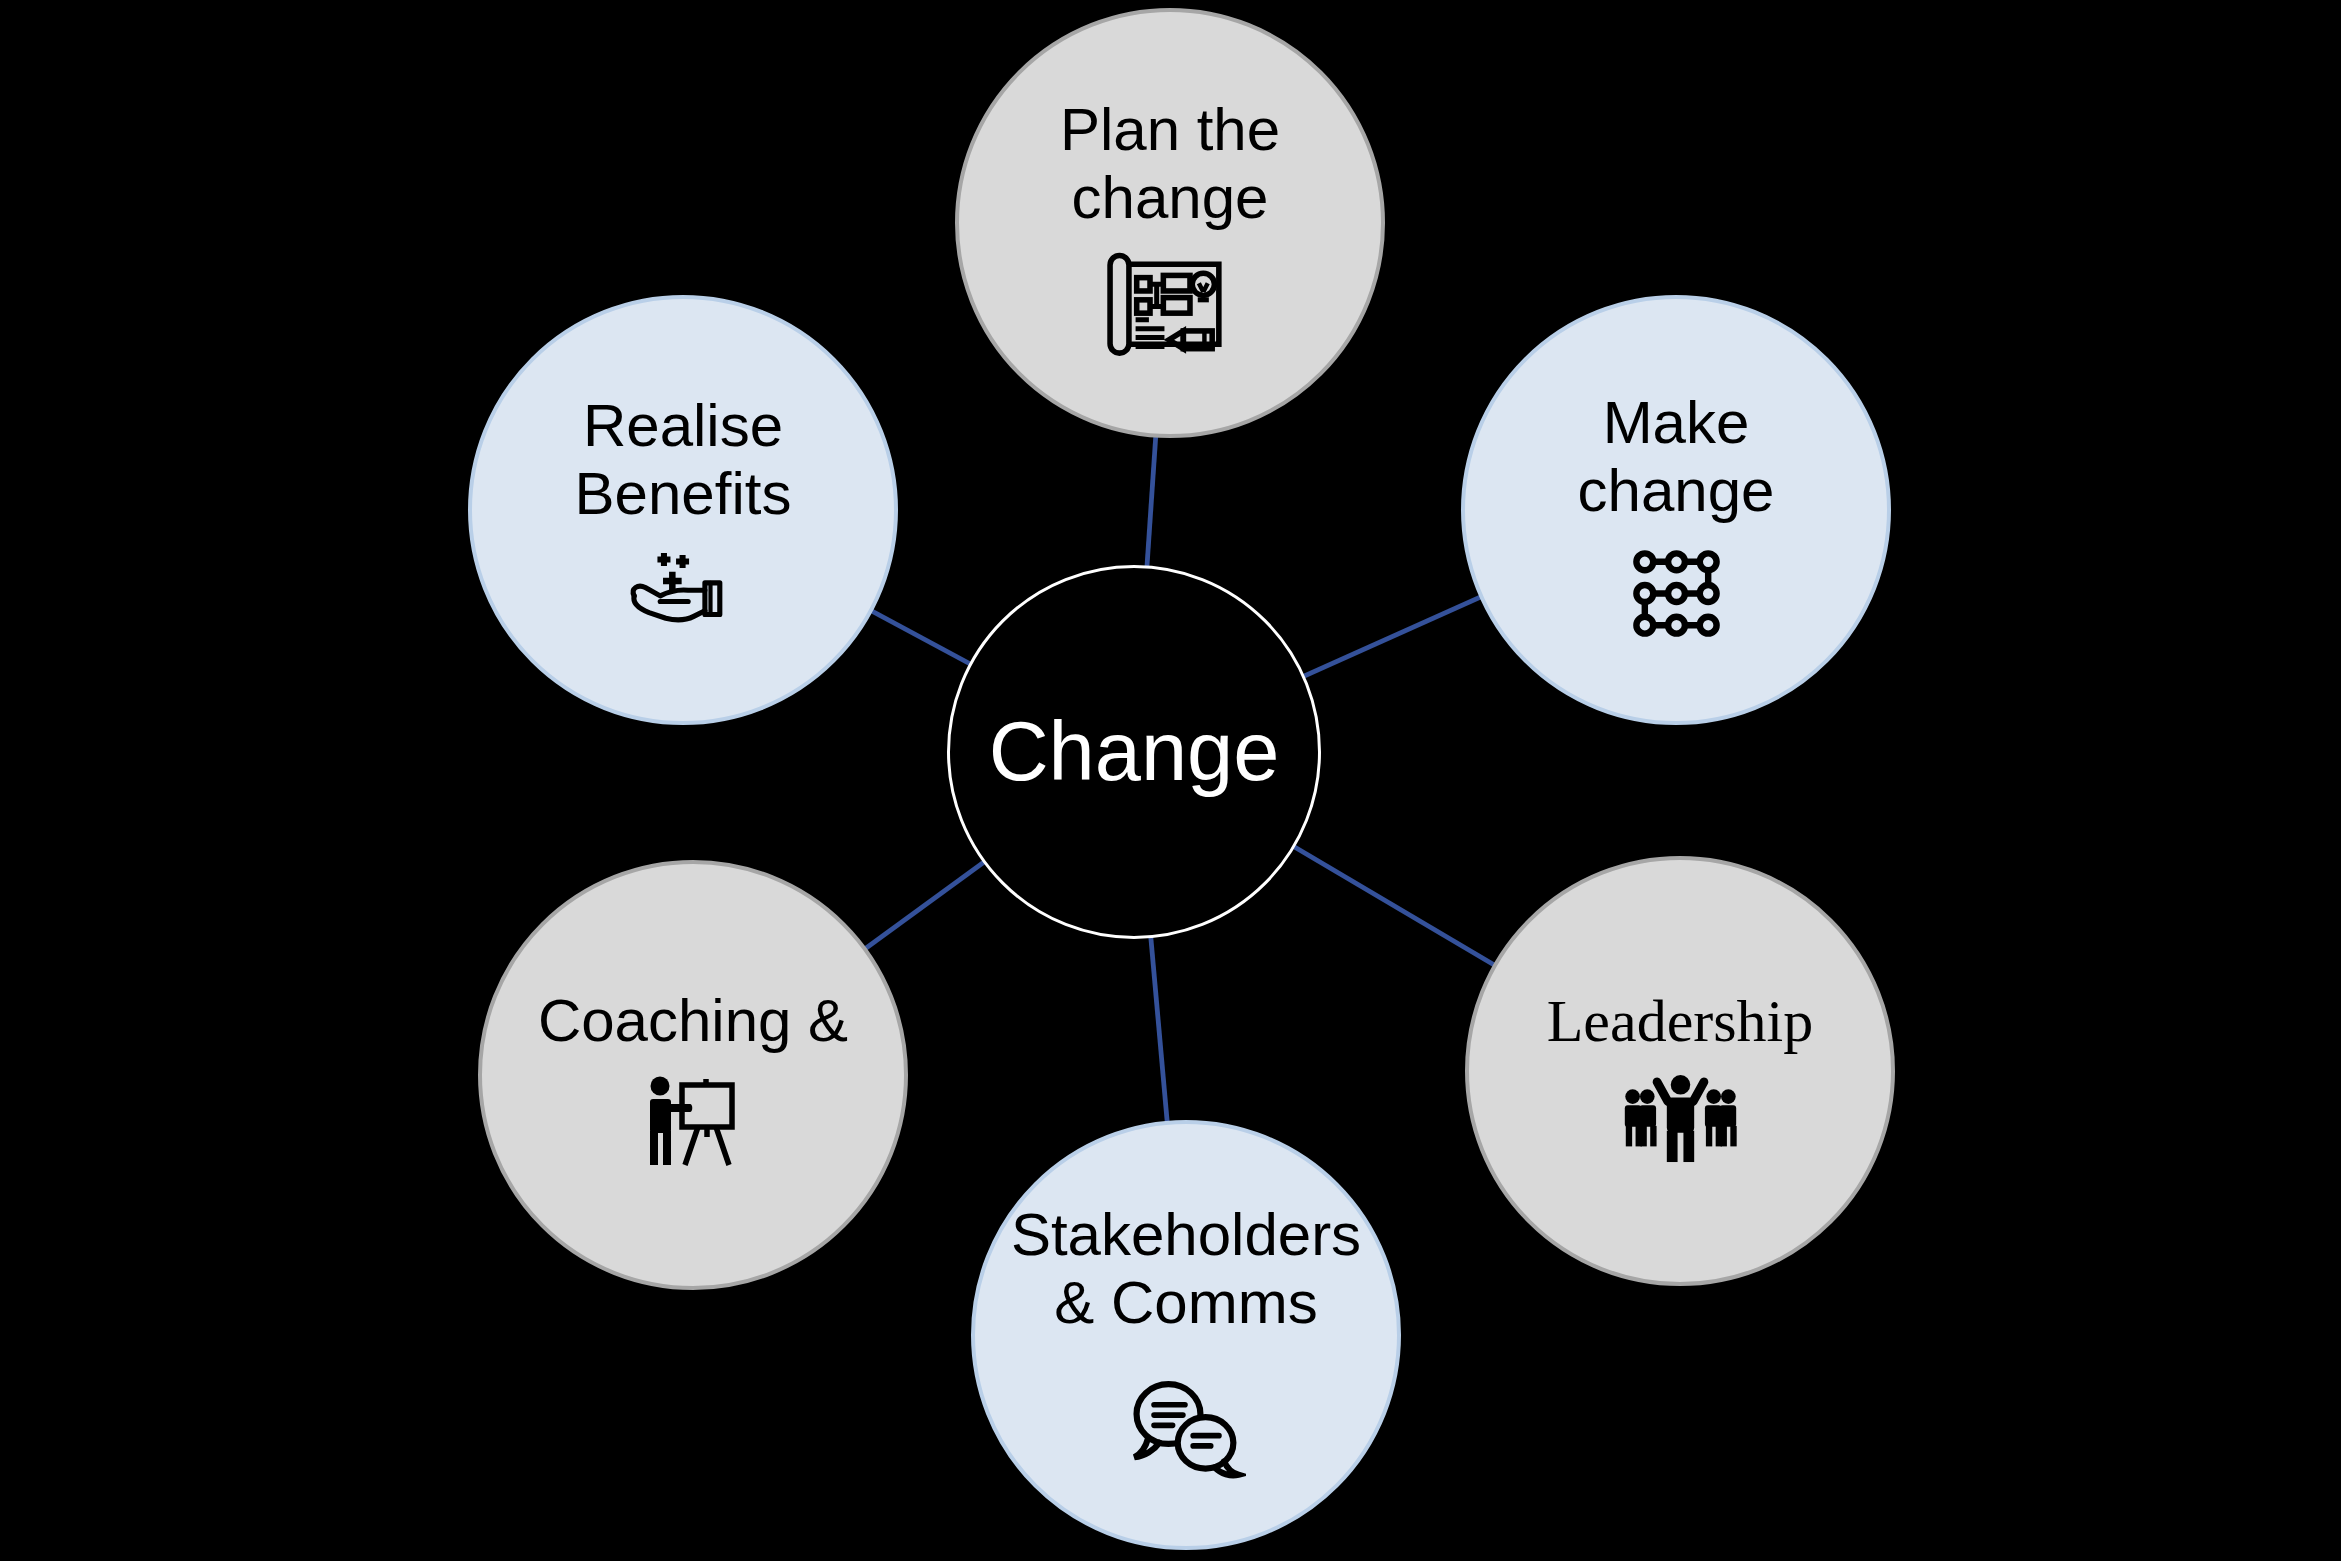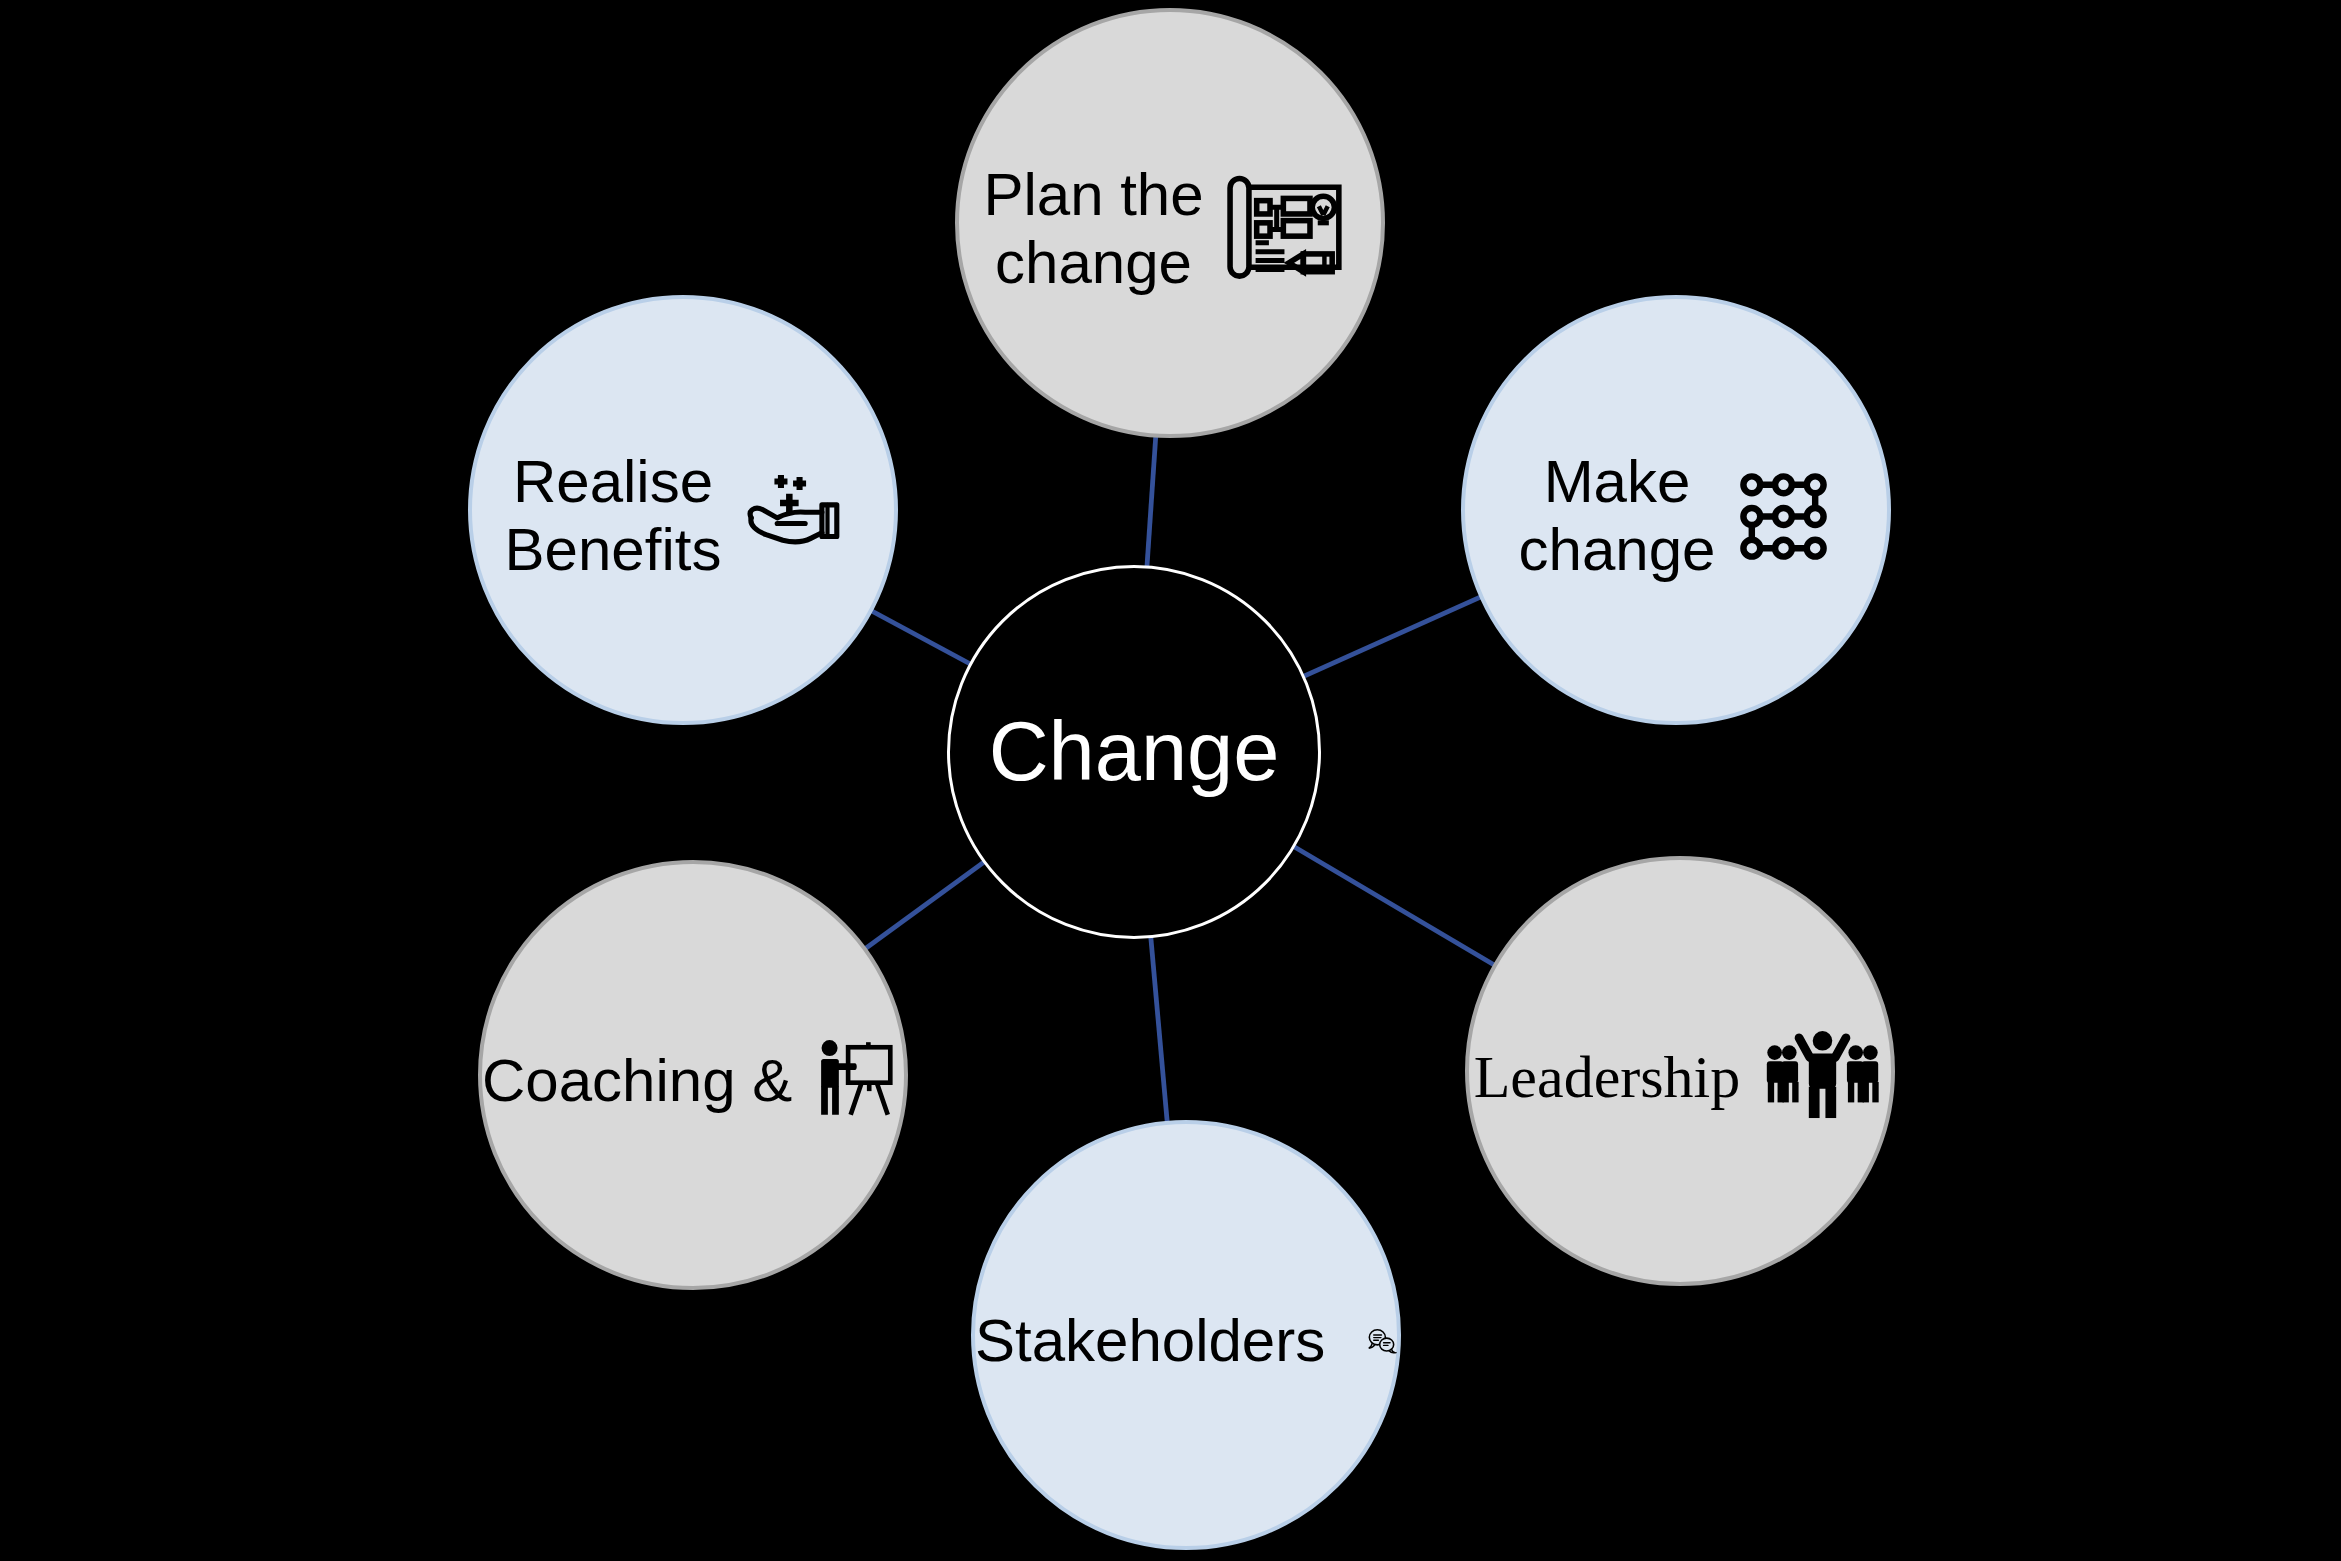--- a/index.html
+++ b/index.html
@@ -26,21 +26,21 @@
     stroke: var(--connector, #34519A);
     stroke-width: 6;
   }
   .node {
     position: absolute;
     width: 430px;
     height: 430px;
     border-radius: 50%;
     box-sizing: border-box;
     display: flex;
-    flex-direction: row;
+    flex-direction: column;
     align-items: center;
     justify-content: center;
     gap: 19px;
     padding-top: 12.7px;
   }
   .node.gray {
     background: var(--gray-fill, #D9D9D9);
     border: 4px solid var(--gray-border, #A6A6A6);
   }
   .node.blue {
@@ -168,20 +168,21 @@
       <rect x="91" y="53" width="6.5" height="21"></rect>
         <rect x="101" y="53" width="6.5" height="21"></rect>
       <rect x="106" y="53" width="6.5" height="21"></rect>
         <rect x="116" y="53" width="6.5" height="21"></rect>
     </svg>
   </div>
 
   <div class="node blue" id="node-stakeholders">
     <div class="label">
       <div>Stakeholders</div>
+      <div>&amp; Comms</div>
     </div>
     <svg class="icon" width="119" height="103" viewBox="0 0 115 100" fill="none" stroke="currentColor" stroke-width="6" stroke-linecap="round">
       <ellipse cx="40" cy="34" rx="31" ry="29"></ellipse>
       <path d="M20,58 C18,66 14,72 7,76 C17,75 26,69 31,62"></path>
       <path d="M26,25 H56 M26,35 H54 M26,45 H44" stroke-width="5.5"></path>
       <ellipse cx="76" cy="62" rx="27" ry="25" style="fill:var(--blue-fill)"></ellipse>
       <path d="M94,80 C97,87 101,91 108,93 C100,95 91,92 85,86"></path>
       <path d="M64,55 H89 M64,65 H81" stroke-width="5.5"></path>
     </svg>
   </div>

